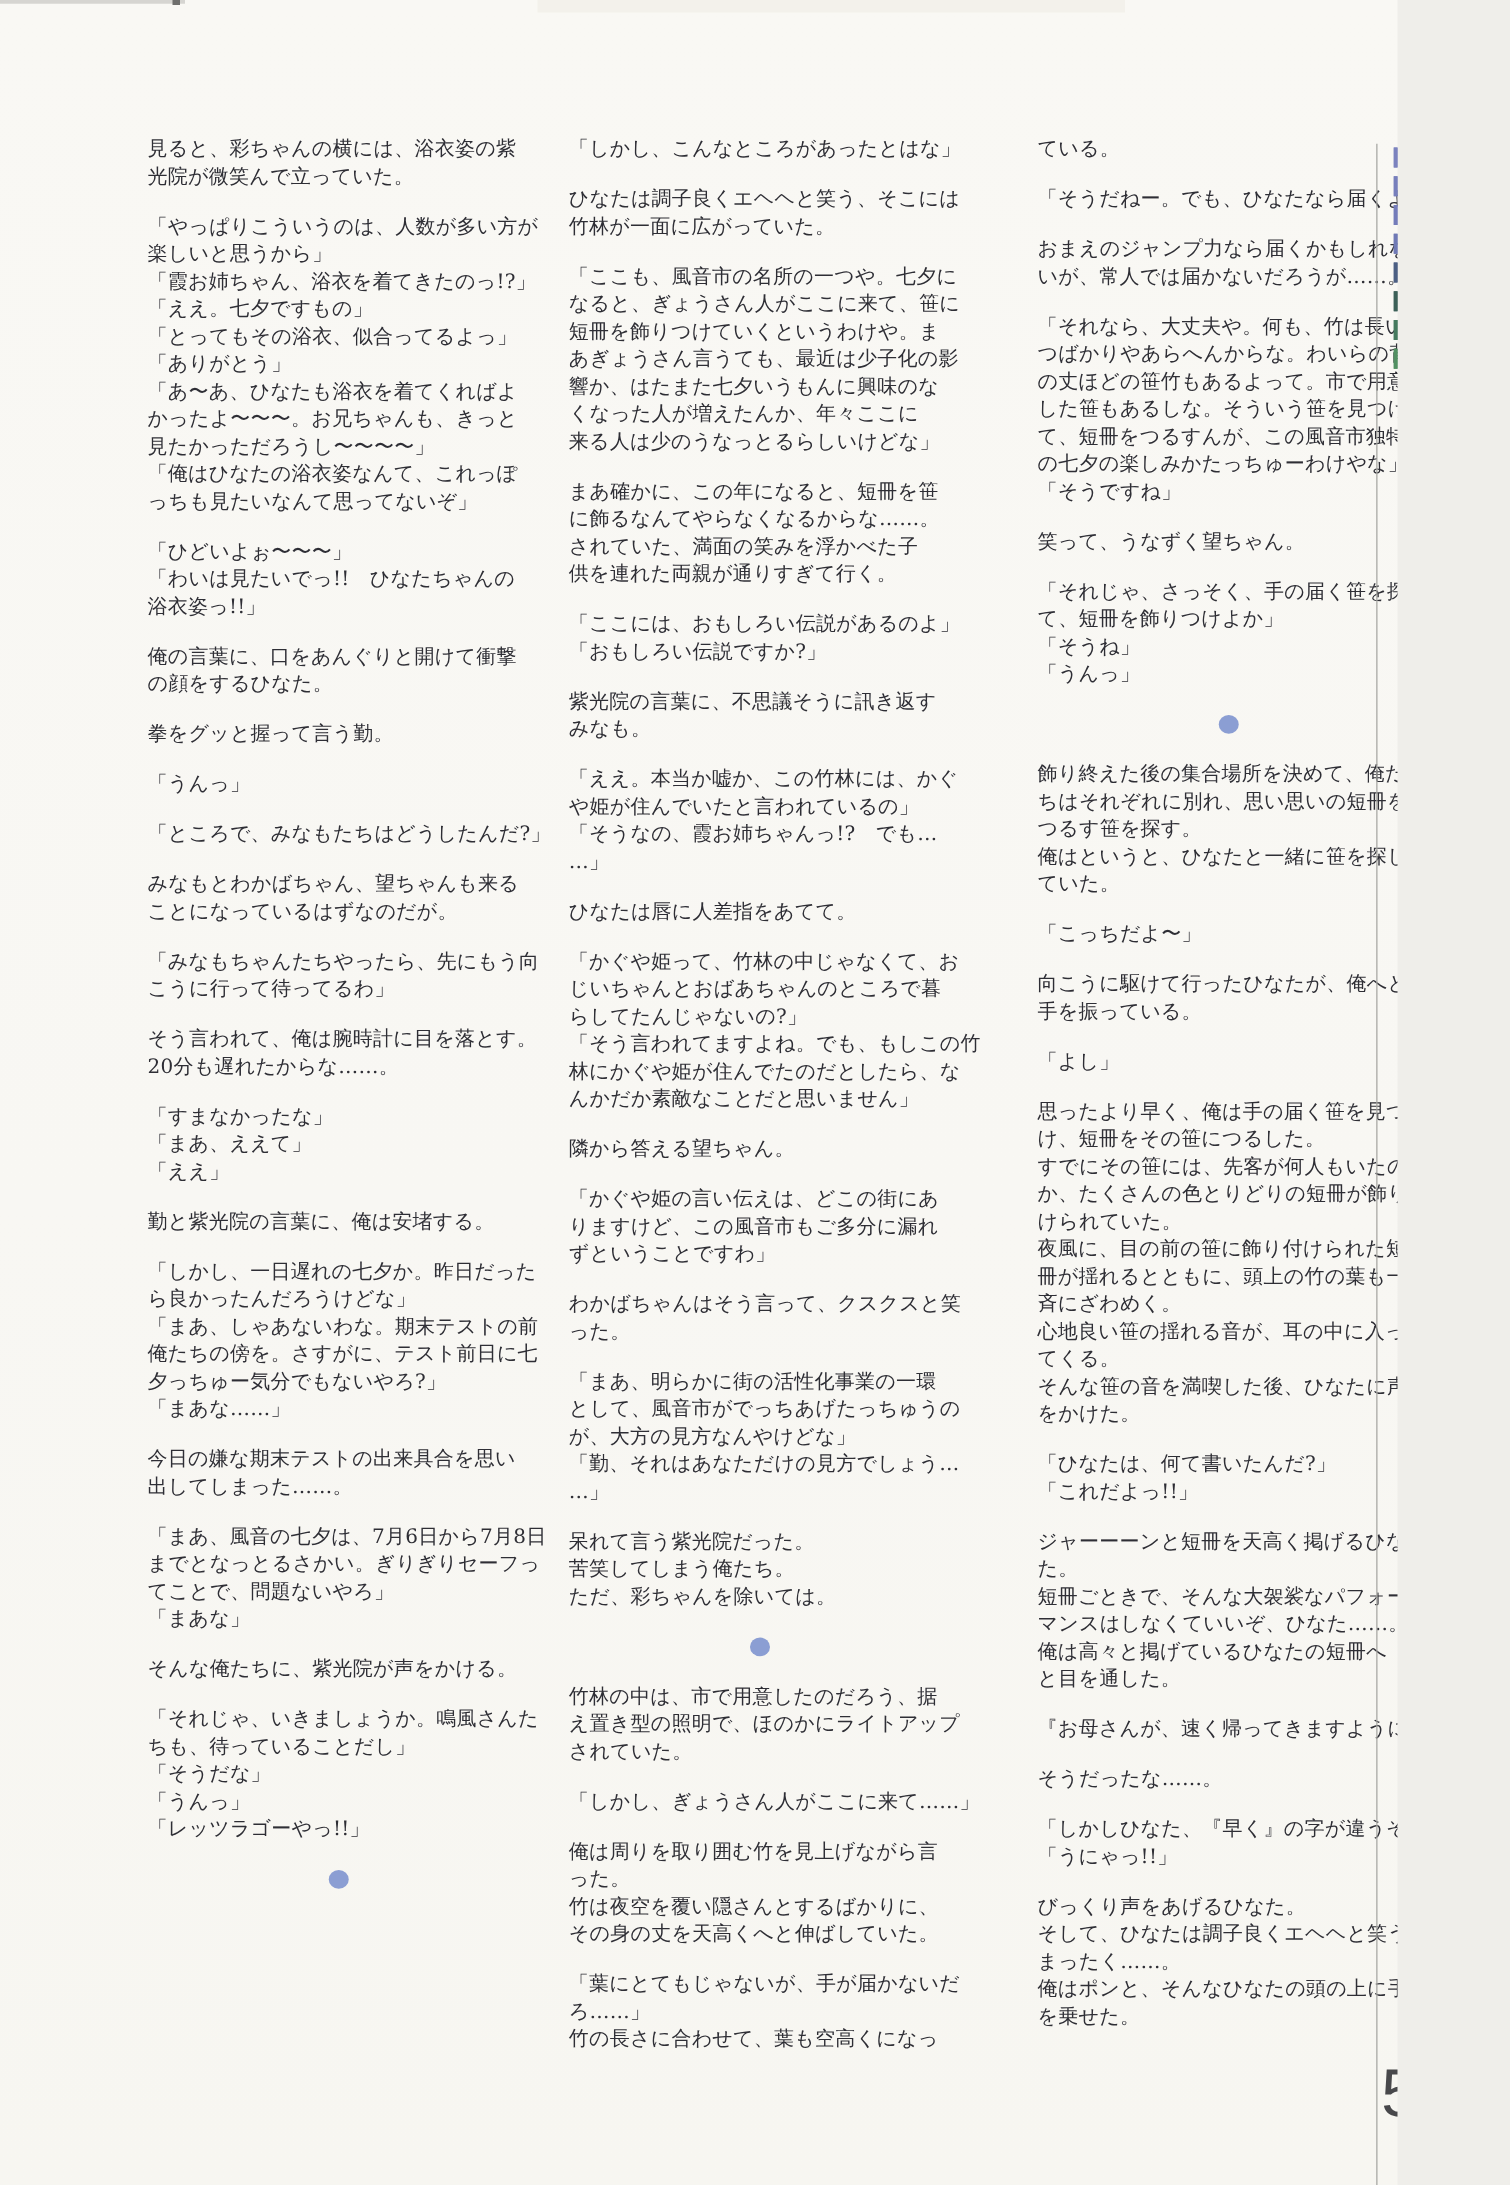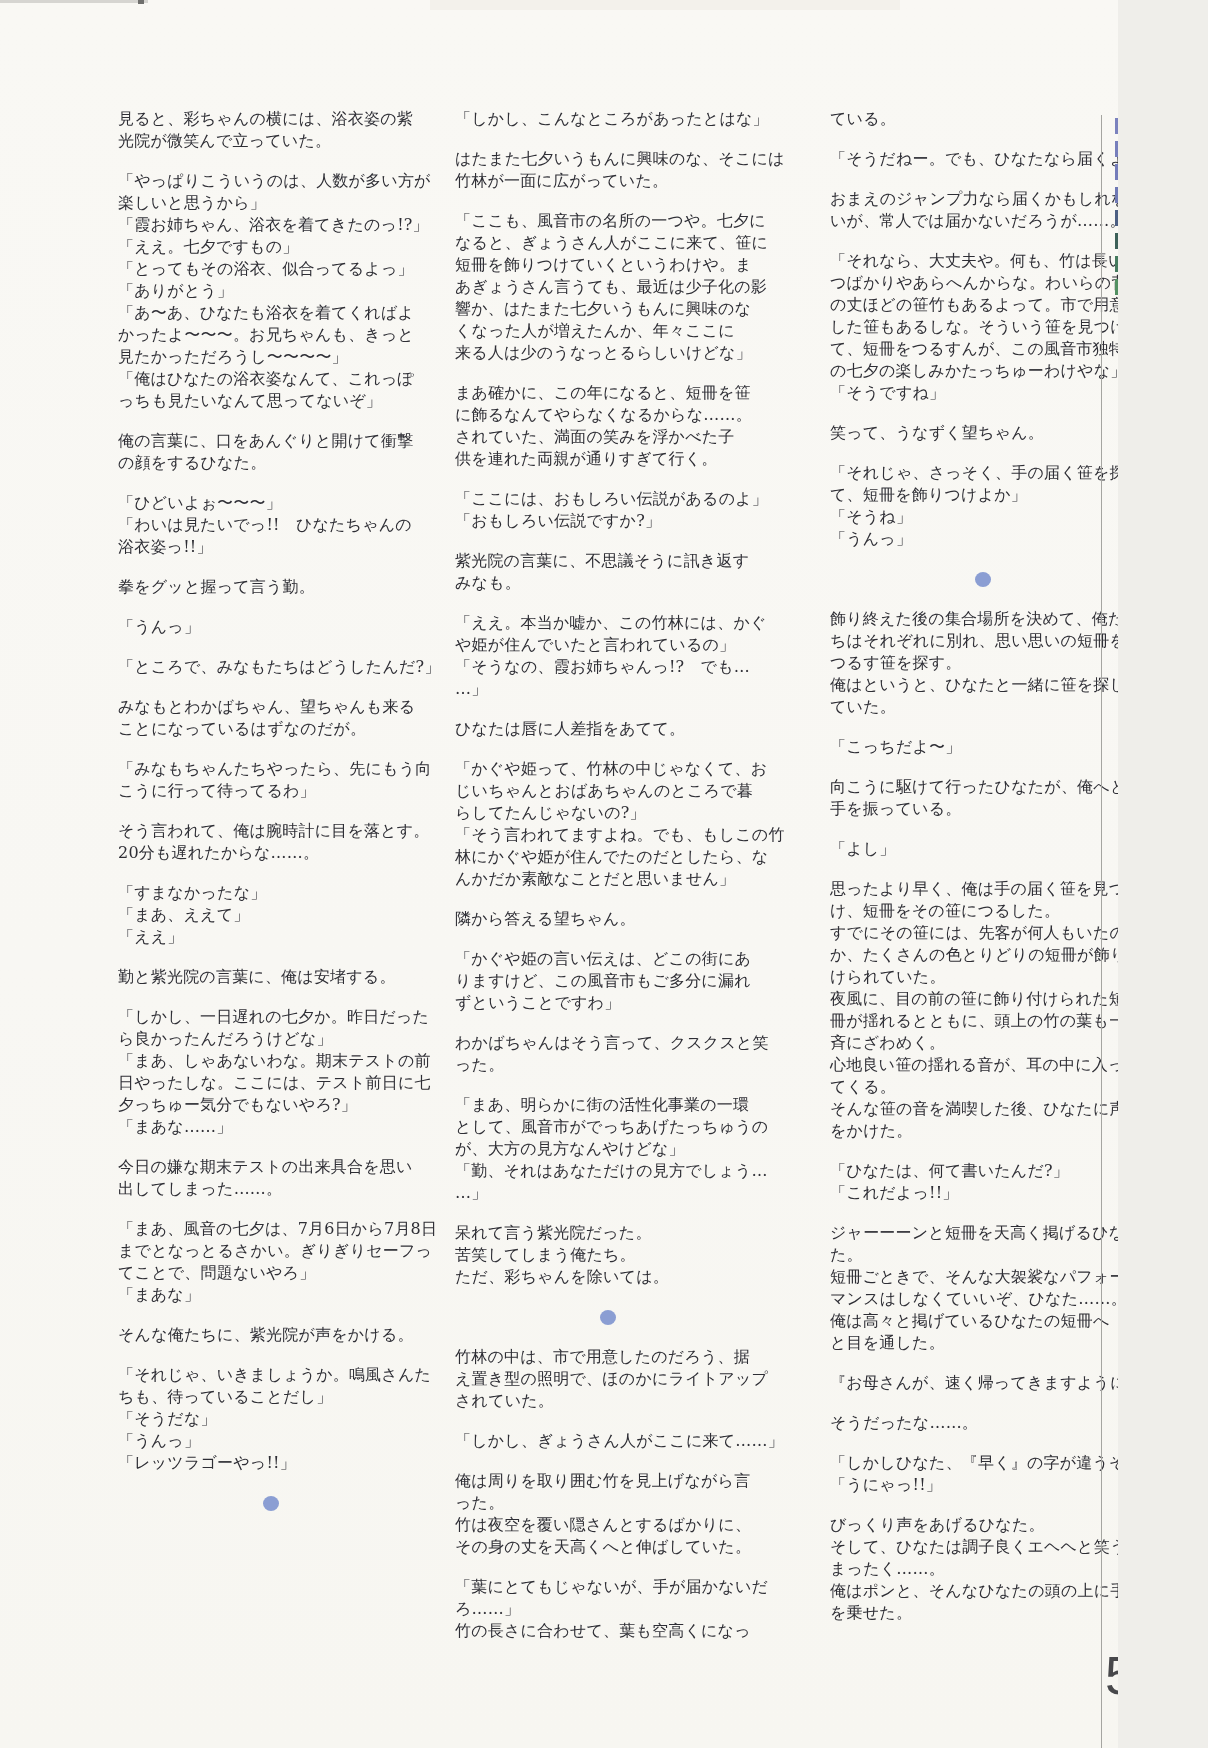--- a/index.html
+++ b/index.html
@@ -77,63 +77,63 @@
 楽しいと思うから」
 「霞お姉ちゃん、浴衣を着てきたのっ!?」
 「ええ。七夕ですもの」
 「とってもその浴衣、似合ってるよっ」
 「ありがとう」
 「あ〜あ、ひなたも浴衣を着てくればよ
 かったよ〜〜〜。お兄ちゃんも、きっと
 見たかっただろうし〜〜〜〜」
 「俺はひなたの浴衣姿なんて、これっぽ
 っちも見たいなんて思ってないぞ」</div>
-        <div class="para">俺の言葉に、口をあんぐりと開けて衝撃
-の顔をするひなた。</div>
         <div class="para">「ひどいよぉ〜〜〜」
 「わいは見たいでっ!!　ひなたちゃんの
 浴衣姿っ!!」</div>
+        <div class="para">俺の言葉に、口をあんぐりと開けて衝撃
+の顔をするひなた。</div>
         <div class="para">拳をグッと握って言う勤。</div>
         <div class="para">「うんっ」</div>
         <div class="para">「ところで、みなもたちはどうしたんだ?」</div>
         <div class="para">みなもとわかばちゃん、望ちゃんも来る
 ことになっているはずなのだが。</div>
         <div class="para">「みなもちゃんたちやったら、先にもう向
 こうに行って待ってるわ」</div>
         <div class="para">そう言われて、俺は腕時計に目を落とす。
 20分も遅れたからな……。</div>
         <div class="para">「すまなかったな」
 「まあ、ええて」
 「ええ」</div>
         <div class="para">勤と紫光院の言葉に、俺は安堵する。</div>
         <div class="para">「しかし、一日遅れの七夕か。昨日だった
 ら良かったんだろうけどな」
 「まあ、しゃあないわな。期末テストの前
-日やったしな。ここには、テスト前日に七
+俺たちの傍を。さすがに、テスト前日に七
 夕っちゅー気分でもないやろ?」
 「まあな……」</div>
         <div class="para">今日の嫌な期末テストの出来具合を思い
 出してしまった……。</div>
         <div class="para">「まあ、風音の七夕は、7月6日から7月8日
 までとなっとるさかい。ぎりぎりセーフっ
 てことで、問題ないやろ」
 「まあな」</div>
         <div class="para">そんな俺たちに、紫光院が声をかける。</div>
         <div class="para">「それじゃ、いきましょうか。鳴風さんた
 ちも、待っていることだし」
 「そうだな」
 「うんっ」
 「レッツラゴーやっ!!」</div>
         <div class="dot-row">
           <span class="dot" style="background: rgb(139, 158, 211);"></span>
         </div>
       </section>
     <section class="col" id="col-1">
         <div class="para">「しかし、こんなところがあったとはな」</div>
-        <div class="para">はたまた七夕いうもんに興味のな、そこには
+        <div class="para">ひなたは調子良くエヘヘと笑う、そこには
 竹林が一面に広がっていた。</div>
         <div class="para">「ここも、風音市の名所の一つや。七夕に
 なると、ぎょうさん人がここに来て、笹に
 短冊を飾りつけていくというわけや。ま
 あぎょうさん言うても、最近は少子化の影
 響か、はたまた七夕いうもんに興味のな
 くなった人が増えたんか、年々ここに
 来る人は少のうなっとるらしいけどな」</div>
         <div class="para">まあ確かに、この年になると、短冊を笹
 に飾るなんてやらなくなるからな……。

